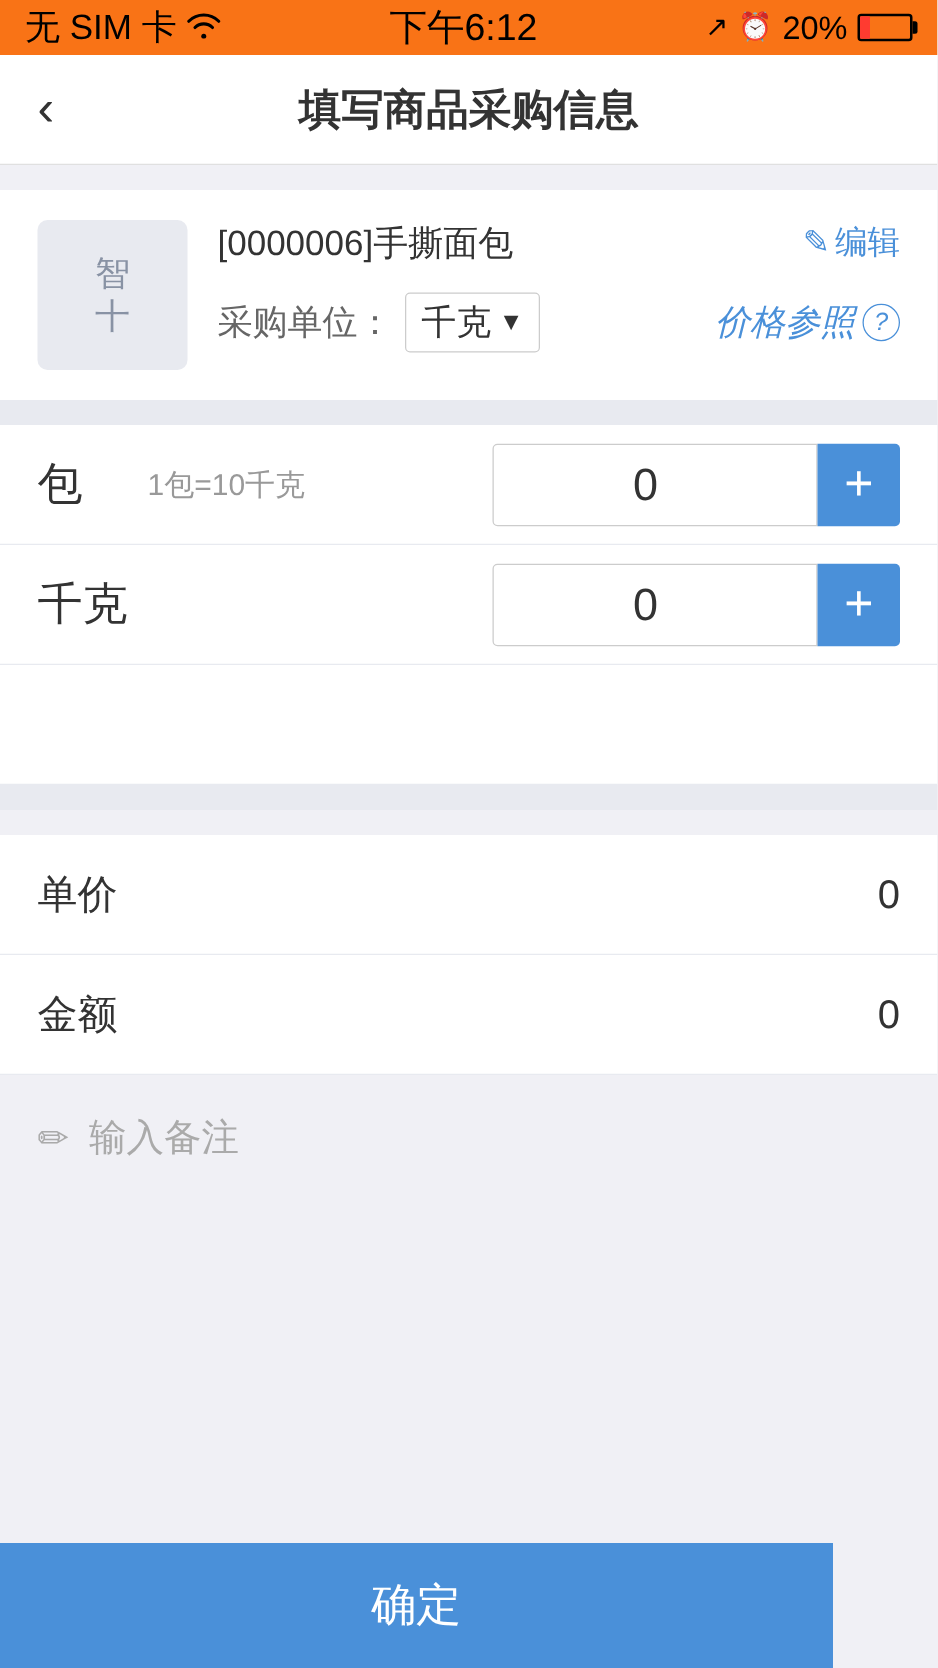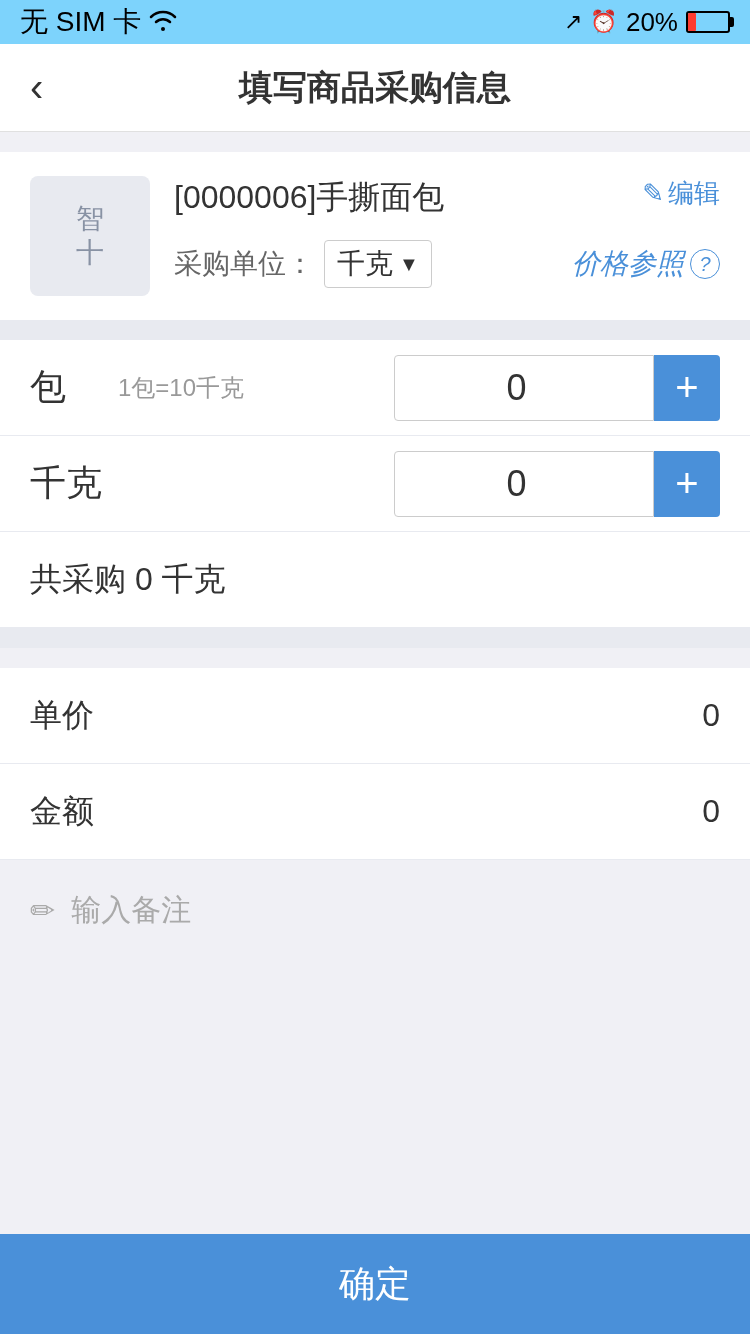--- a/index.html
+++ b/index.html
@@ -8,21 +8,21 @@
       width: 750px;
       min-height: 1334px;
       font-family: -apple-system, "PingFang SC", "Helvetica Neue", Arial, sans-serif;
       background: #f0f0f5;
       position: relative;
     }
 
     
     .status-bar {
       height: 44px;
-      background: #7dd3fc;
+      background: #f97316;
       display: flex;
       align-items: center;
       justify-content: space-between;
       padding: 0 20px;
       font-size: 28px;
       gap: 43px;
     }
     .status-left {
       font-size: 28px;
       color: #000;
@@ -124,21 +124,21 @@
     .product-info {
       flex: 1;
     }
     .product-name-row {
       display: flex;
       justify-content: space-between;
       align-items: flex-start;
       margin-bottom: 20px;
     }
     .product-name {
-      font-size: 32px;
+      font-size: 28px;
       color: #333;
       font-weight: 500;
     }
     .edit-btn {
       font-size: 26px;
       color: #4a90d9;
       display: flex;
       align-items: center;
       gap: 4px;
       cursor: pointer;
@@ -295,21 +295,21 @@
       font-size: 30px;
       color: #aaa;
       text-align: right;
     }
 
     
     .confirm-btn {
       position: fixed;
       bottom: 0;
       left: 0;
-      width: 750px;
+      width: 666px;
       height: 100px;
       background: #4a90d9;
       color: #fff;
       font-size: 36px;
       border: none;
       cursor: pointer;
       display: flex;
       align-items: center;
       justify-content: center;
     }
@@ -326,20 +326,21 @@
   <div class="status-left">
     <span>无 SIM 卡</span>
     <span>
       <svg width="28" height="22" viewBox="0 0 28 22" fill="none">
         <path d="M14 18a2 2 0 1 1 0 4 2 2 0 0 1 0-4z" fill="#000"></path>
         <path d="M7 13a10 10 0 0 1 14 0" stroke="#000" stroke-width="2.5" fill="none" stroke-linecap="round"></path>
         <path d="M2 8a17 17 0 0 1 24 0" stroke="#000" stroke-width="2.5" fill="none" stroke-linecap="round"></path>
       </svg>
     </span>
   </div>
+  <div class="status-center">下午6:12</div>
   <div class="status-right">
     <span style="font-size:22px;">↗</span>
     <span style="font-size:22px;">⏰</span>
     <span style="font-size:26px;">20%</span>
     <div class="battery-icon">
       <div class="battery-body">
         <div class="battery-fill"></div>
       </div>
     </div>
   </div>
@@ -397,21 +398,20 @@
   <div class="input-row">
     <span class="input-label">千克</span>
     <div class="input-right">
       <input class="num-input" type="number" value="0" style="">
       <button class="plus-btn">+</button>
     </div>
   </div>
 </div>
 
 <div class="total-row">
-  <span class="total-label">共采购 0 千克</span>
 </div>
 
 <div class="divider-section"></div>
 
 <div class="info-section">
   <div class="info-row">
     <span class="info-label">单价</span>
     <span class="info-value">0</span>
   </div>
   <div class="info-row">

